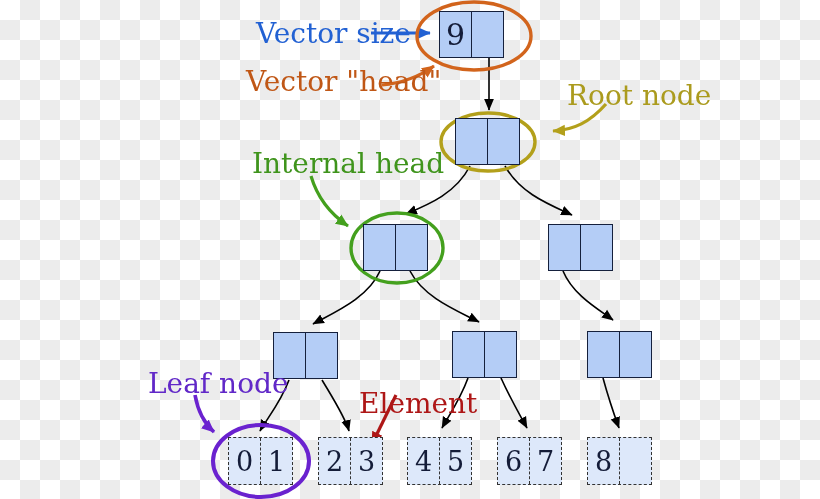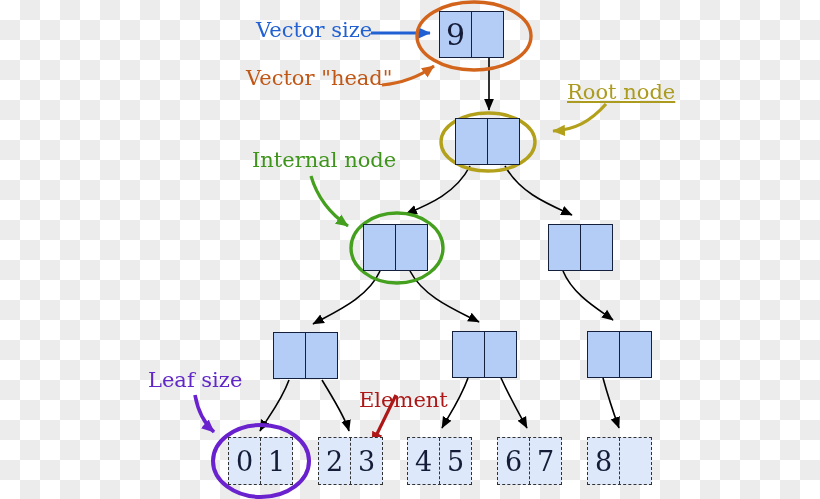--- a/index.html
+++ b/index.html
@@ -26,24 +26,24 @@
   .leaf{
     position:absolute;display:flex;box-sizing:border-box;
     width:65px;height:48px;
     background:#dde8fa;border:1.6px dashed #333;
   }
   .leaf .cell{flex:1;display:flex;align-items:center;justify-content:center;
     font-size:27px;color:#141c38;line-height:1;}
   .leaf .cell + .cell{border-left:1.6px dashed #333;}
 
   
-  .lbl{position:absolute;font-size:21px;line-height:1.1;white-space:nowrap;}
+  .lbl{position:absolute;font-size:28px;line-height:1.1;white-space:nowrap;}
   .lbl-blue  {color:#2261d3;}
   .lbl-orange{color:#c05716;}
-  .lbl-yellow{color:#ab9b1e;text-decoration:underline;}
+  .lbl-yellow{color:#ab9b1e;}
   .lbl-green {color:#3f941c;}
   .lbl-purple{color:#6128c8;}
   .lbl-red   {color:#ae1717;}
 </style>
 </head>
 <body>
 
 <div class="stage">
 
   <svg class="layer" width="820" height="499" viewBox="0 0 820 499">
@@ -149,17 +149,17 @@
     <div class="cell">7</div>
   </div>
   <div class="leaf" style="left:587px;top:437px;">
     <div class="cell">8</div>
     <div class="cell"></div>
   </div>
 
   <div class="lbl lbl-blue" style="left:256px;top:19px;">Vector size</div>
   <div class="lbl lbl-orange" style="left:246px;top:67px;">Vector "head"</div>
   <div class="lbl lbl-yellow" style="left:567px;top:81px;">Root node</div>
-  <div class="lbl lbl-green" style="left:252px;top:149px;">Internal node</div>
-  <div class="lbl lbl-purple" style="left:148px;top:369px;">Leaf size</div>
+  <div class="lbl lbl-green" style="left:252px;top:149px;">Internal head</div>
+  <div class="lbl lbl-purple" style="left:148px;top:369px;">Leaf node</div>
   <div class="lbl lbl-red" style="left:359px;top:369px;margin-top:20px;">Element</div>
 
 </div>
 
 </body></html>

